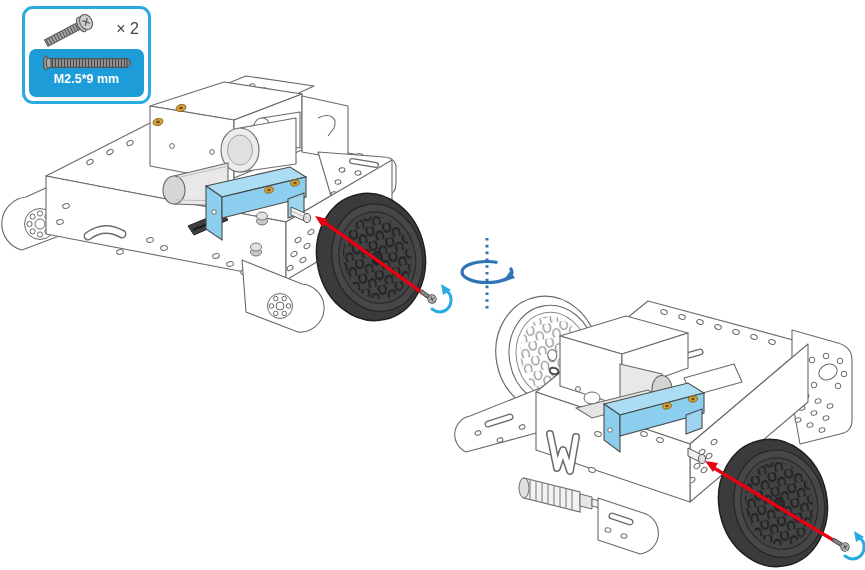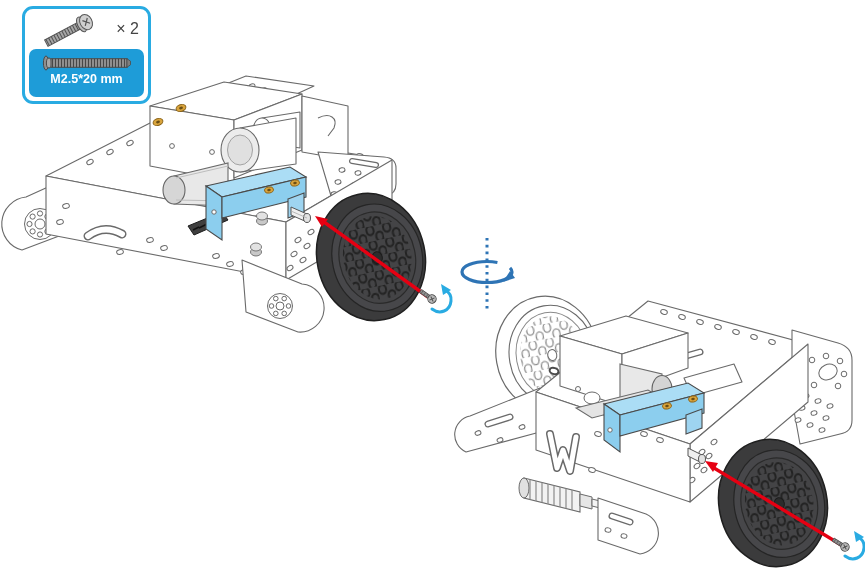--- a/index.html
+++ b/index.html
@@ -372,17 +372,17 @@
     <span class="qty">× 2</span>
   </div>
   <div class="callout-blue">
     <svg width="96" height="18" viewBox="0 0 96 18">
       <ellipse cx="7" cy="9" rx="2.6" ry="7" fill="#8f8f8f" stroke="#4a4a4a" stroke-width="1"></ellipse>
       <ellipse cx="10" cy="9" rx="2.6" ry="5" fill="#a8a8a8" stroke="#4a4a4a" stroke-width="1"></ellipse>
       <rect x="12" y="4.7" width="76" height="8.6" fill="#8f8f8f" stroke="#4a4a4a" stroke-width="1"></rect>
       <rect x="12" y="4.7" width="76" height="8.6" fill="url(#thr)"></rect>
       <polygon points="88,4.7 91.5,7.2 91.5,10.8 88,13.3" fill="#7f7f7f" stroke="#4a4a4a" stroke-width="0.8"></polygon>
     </svg>
-    <div class="size-label">M2.5*20 mm</div>
+    <div class="size-label">M2.5*9 mm</div>
   </div>
 </div>
 
 </div>
 
 </body></html>

